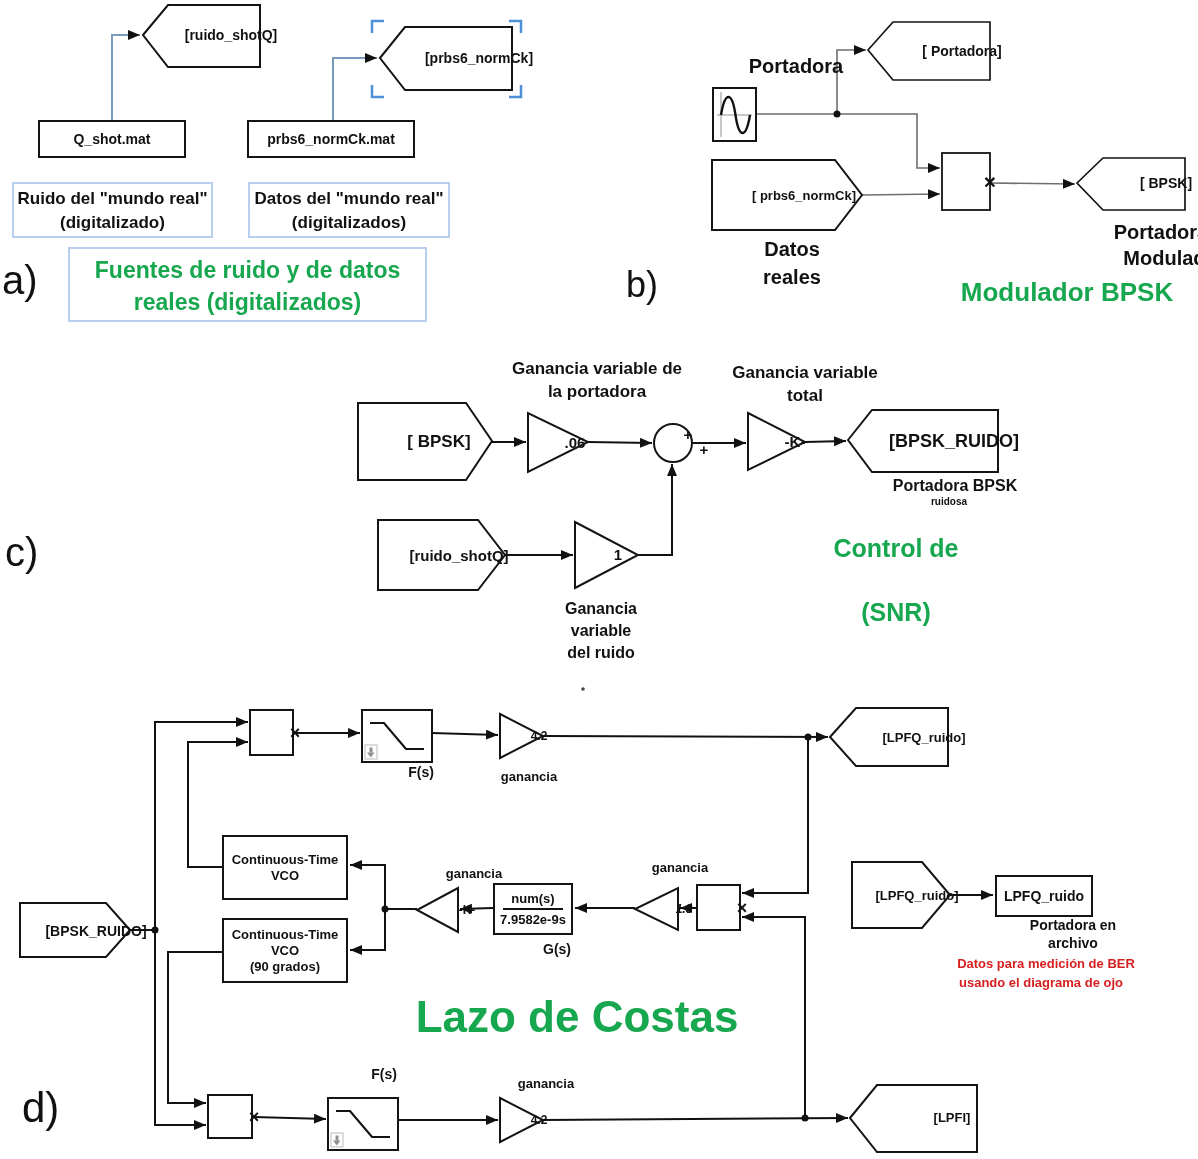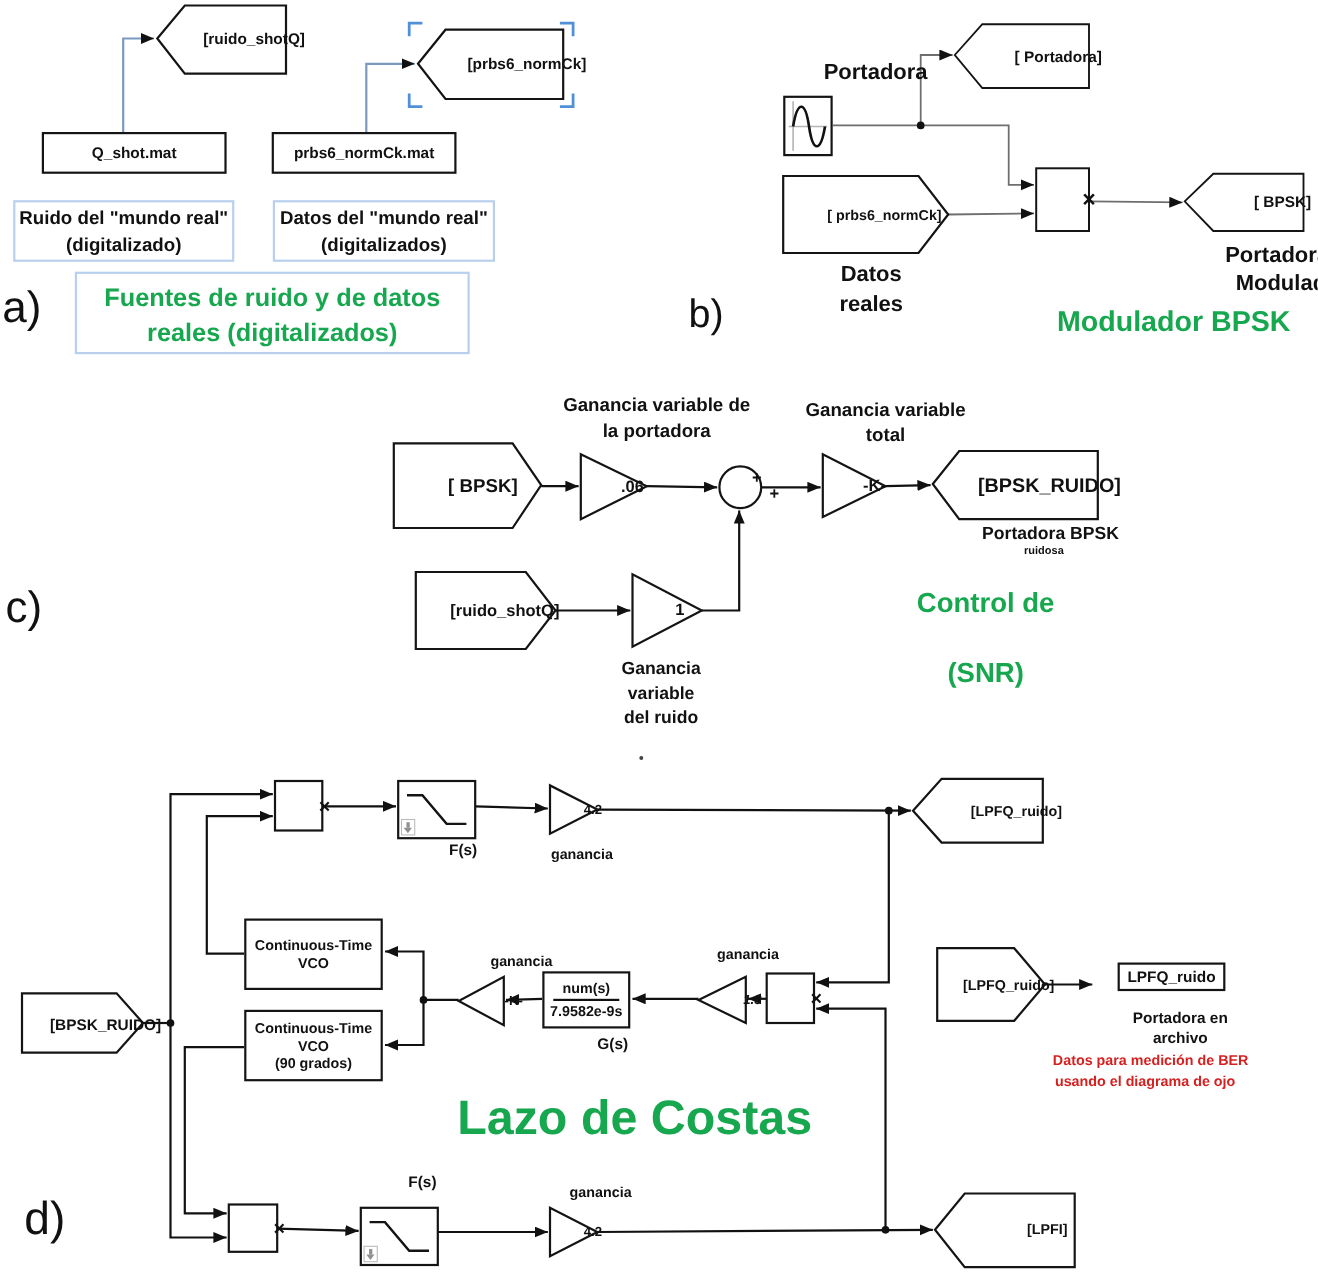--- a/index.html
+++ b/index.html
@@ -117,21 +117,21 @@
     <rect x="331" y="1133" width="12" height="14" fill="#fff" stroke="#bbb" stroke-width="1"></rect>
     <rect x="335.5" y="1135.5" width="3" height="5" fill="#909090"></rect>
     <polygon points="333,1140.5 340.5,1140.5 336.8,1145.5" fill="#909090"></polygon>
   </svg>
 
   <div class="sec" style="left:2px;top:258px;font-size:40px;">a)</div>
 
   <div class="lbl ctr" style="left:207px;top:27px;font-size:14px;">[ruido_shotQ]</div>
   <div class="lbl ctr" style="left:455px;top:50px;font-size:14px;">[prbs6_normCk]</div>
 
-  <div class="blk" style="left:38px;top:120px;width:168px;height:38px;font-size:14px;">
+  <div class="blk" style="left:38px;top:120px;width:148px;height:38px;font-size:14px;">
     <span>Q_shot.mat</span>
   </div>
   <div class="blk" style="left:247px;top:120px;width:168px;height:38px;font-size:14px;">
     <span>prbs6_normCk.mat</span>
   </div>
 
   <div class="note" style="left:12px;top:182px;width:201px;height:56px;">
     <div>Ruido del "mundo real"</div>
     <div>(digitalizado)</div>
   </div>
@@ -235,21 +235,21 @@
   <div class="lbl ctr" style="left:656px;top:860px;font-size:13px;">ganancia</div>
   <div class="lbl ctr" style="left:660px;top:902px;font-size:12px;font-style:italic;">1.3</div>
 
   <div class="lbl ctr" style="left:360px;top:1066px;font-size:14px;">F(s)</div>
   <div class="lbl ctr" style="left:522px;top:1076px;font-size:13px;">ganancia</div>
   <div class="lbl ctr" style="left:515px;top:1113px;font-size:12px;">4.2</div>
 
   <div class="lbl ctr" style="left:928px;top:1110px;font-size:13px;">[LPFI]</div>
 
   <div class="lbl ctr" style="left:893px;top:888px;font-size:13px;">[LPFQ_ruido]</div>
-  <div class="blk" style="left:1016px;top:875px;width:98px;height:26px;font-size:14px;">
+  <div class="blk" style="left:995px;top:875px;width:98px;height:42px;font-size:14px;">
     <span>LPFQ_ruido</span>
   </div>
   <div class="lbl ctr" style="left:1049px;top:917px;font-size:14px;">Portadora en</div>
   <div class="lbl ctr" style="left:1049px;top:935px;font-size:14px;">archivo</div>
 
   <div class="lbl ctr red" style="left:1022px;top:956px;font-size:13px;">Datos para medición de BER</div>
   <div class="lbl ctr red" style="left:1017px;top:975px;font-size:13px;">usando el diagrama de ojo</div>
 
   <div class="lbl ctr green" style="left:553px;top:992px;font-size:44px;">Lazo de Costas</div>
 

